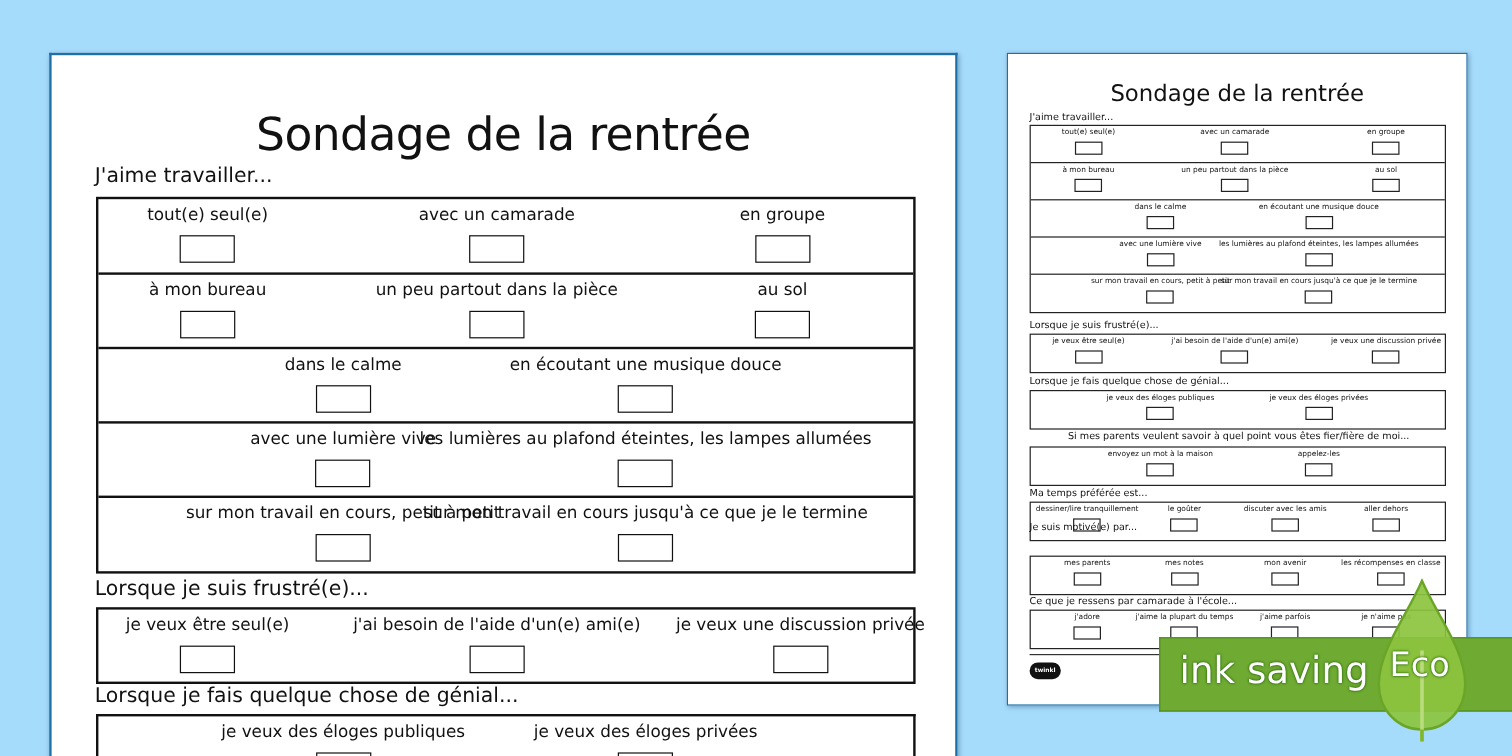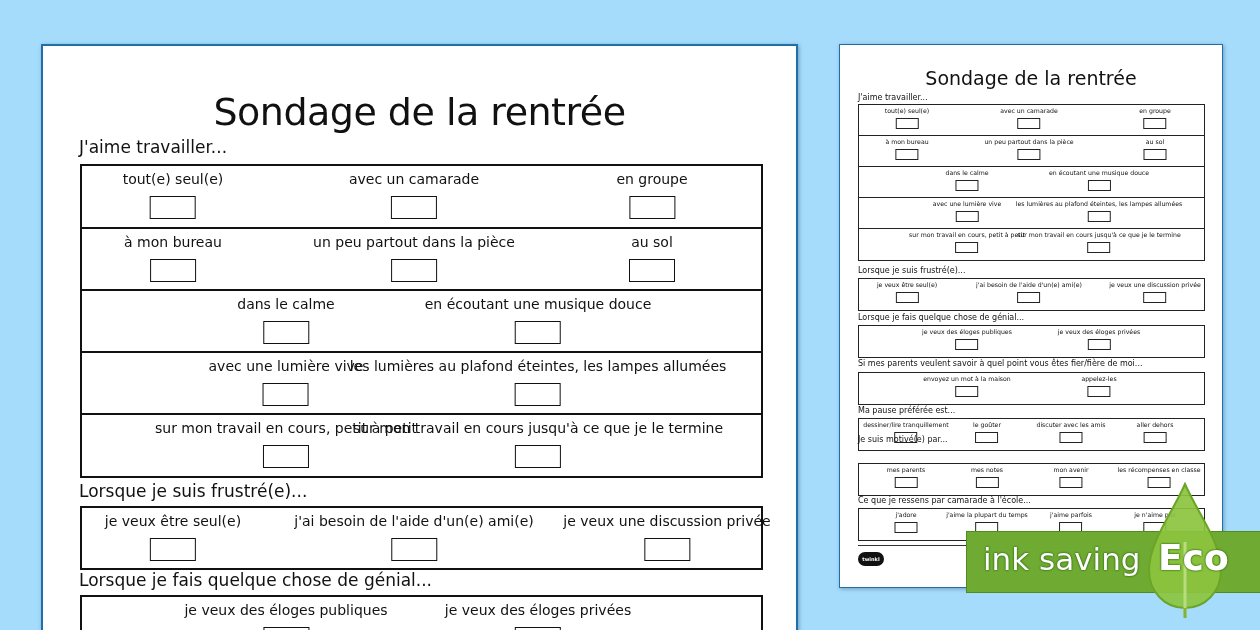--- a/index.html
+++ b/index.html
@@ -110,21 +110,21 @@
     font-size: 31px; color: #fff;
     text-shadow: 0 0 2px #2f6e0c, 0 0 2px #2f6e0c;
     font-family: "DejaVu Sans", sans-serif;
   }
   .leaf {
     position: absolute; left: 1145px; top: 482px;
     width: 80px; height: 140px;
   }
   .leaf .eco-text {
     position: absolute; left: 13px; top: 55px;
-    font-size: 36px; font-weight: bold; color: #fff;
+    font-size: 28px; font-weight: normal; color: #fff;
     text-shadow: 0 0 2px #2f6e0c, 0 0 2px #2f6e0c;
   }
 </style>
 </head>
 <body>
 
 <div class="page-big">
   <h1 class="title">Sondage de la rentrée</h1>
 
   <div class="section-label" style="top:91px;">J'aime travailler...</div>
@@ -261,29 +261,29 @@
   </div>
 
   <div class="section-label" style="top:268px;">Lorsque je fais quelque chose de génial...</div>
   <div class="box" style="top:280px;">
     <div class="row">
       <div class="opt" style="left:108px;"><span>je veux des éloges publiques</span><span class="cb"></span></div>
       <div class="opt" style="left:240px;"><span>je veux des éloges privées</span><span class="cb"></span></div>
     </div>
   </div>
 
-  <div class="section-label" style="top:314px;">Si mes parents veulent savoir à quel point vous êtes fier/fière de moi...</div>
+  <div class="section-label" style="top:314px;margin-left:32px;">Si mes parents veulent savoir à quel point vous êtes fier/fière de moi...</div>
   <div class="box" style="top:327px;">
     <div class="row">
       <div class="opt" style="left:108px;"><span>envoyez un mot à la maison</span><span class="cb"></span></div>
       <div class="opt" style="left:240px;"><span>appelez-les</span><span class="cb"></span></div>
     </div>
   </div>
 
-  <div class="section-label" style="top:361px;">Ma pause préférée est...</div>
+  <div class="section-label" style="top:361px;">Ma temps préférée est...</div>
   <div class="box" style="top:373px;">
     <div class="row">
       <div class="opt" style="left:47px;"><span>dessiner/lire tranquillement</span><span class="cb"></span></div>
       <div class="opt" style="left:128px;"><span>le goûter</span><span class="cb"></span></div>
       <div class="opt" style="left:212px;"><span>discuter avec les amis</span><span class="cb"></span></div>
       <div class="opt" style="left:296px;"><span>aller dehors</span><span class="cb"></span></div>
     </div>
   </div>
 
   <div class="section-label" style="top:390px;">Je suis motivé(e) par...</div>

